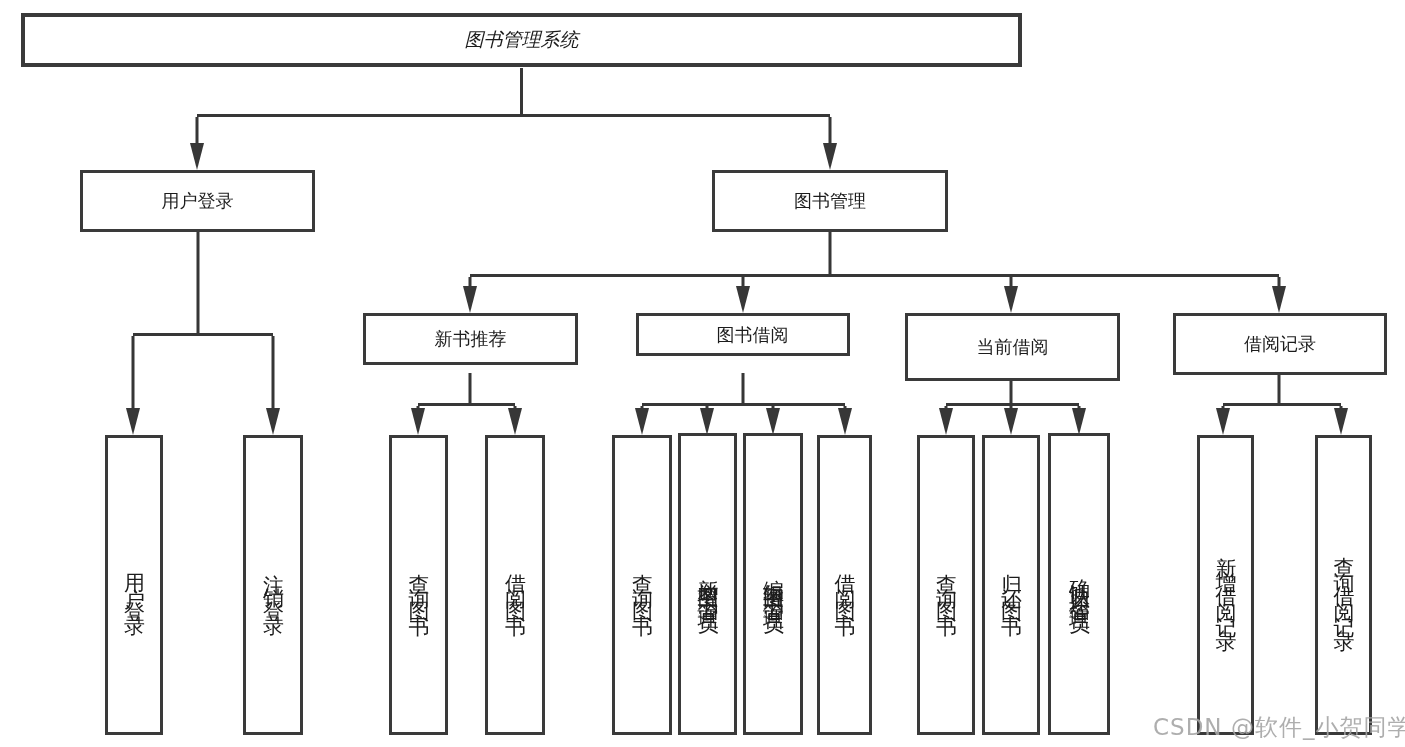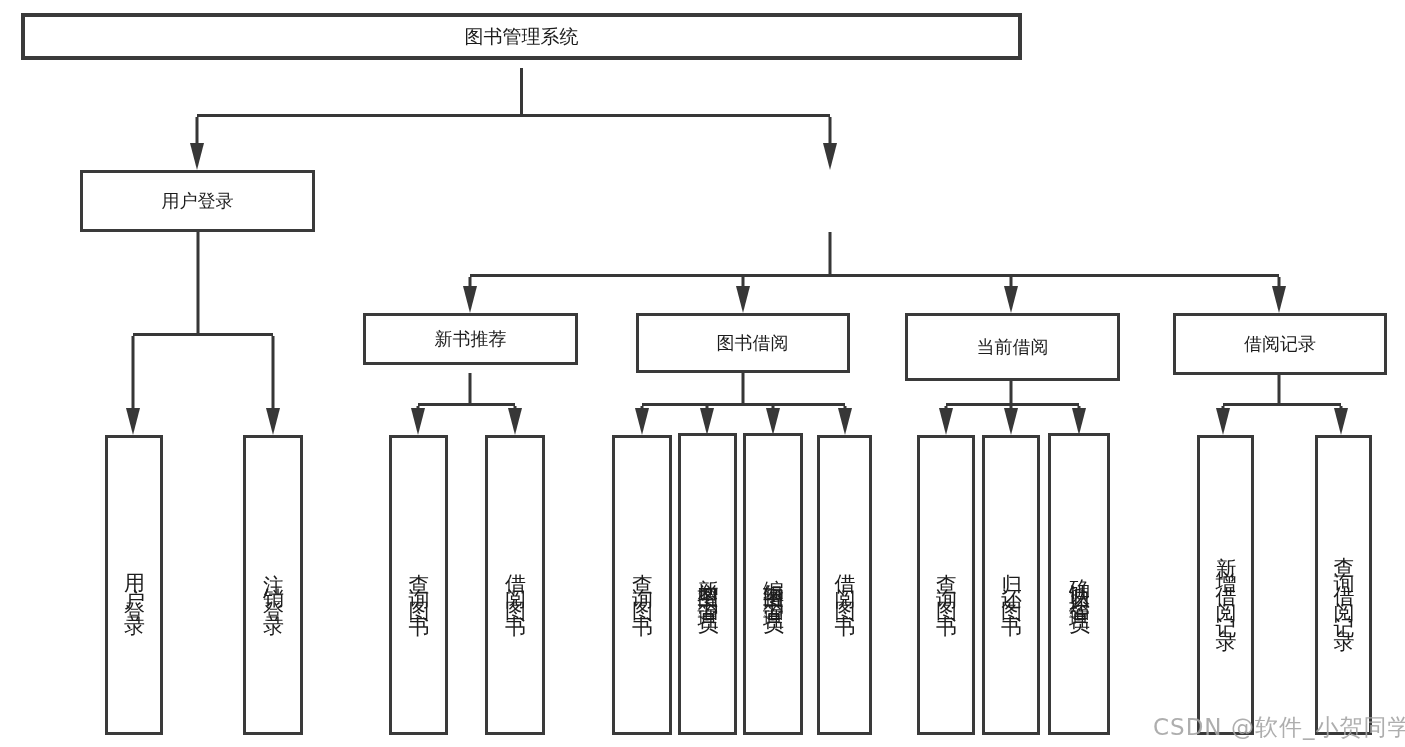--- a/index.html
+++ b/index.html
@@ -70,26 +70,27 @@
         <polygon stroke="none" points="1072,408 1086,408 1079,435"></polygon>
       </g>
       <g>
         <path d="M1279 373 V406 M1223 404.5 H1341 M1223 406 V410 M1341 406 V410"></path>
         <polygon stroke="none" points="1216,408 1230,408 1223,435"></polygon>
         <polygon stroke="none" points="1334,408 1348,408 1341,435"></polygon>
       </g>
     </g>
   </svg>
 
-  <div class="box root-box" style="left:21px;top:13px;width:1001px;height:47px;">图书管理系统</div>
+  <div class="box root-box" style="left:21px;top:13px;width:1001px;height:54px;font-style:italic;">图书管理系统</div>
 
   <div class="box branch-box" style="left:80px;top:170px;width:235px;height:62px;">用户登录</div>
+  <div class="box branch-box" style="left:712px;top:170px;width:236px;height:62px;">图书管理</div>
 
   <div class="box branch-box" style="left:363px;top:313px;width:215px;height:52px;">新书推荐</div>
-  <div class="box branch-box" style="left:636px;top:313px;width:214px;height:60px;padding-left:19px;">图书借阅</div>
+  <div class="box branch-box" style="left:636px;top:313px;width:214px;height:43px;padding-left:19px;">图书借阅</div>
   <div class="box branch-box" style="left:905px;top:313px;width:215px;height:68px;">当前借阅</div>
   <div class="box branch-box" style="left:1173px;top:313px;width:214px;height:62px;">借阅记录</div>
 
   <div class="box leaf-box" style="left:105px;top:435px;width:58px;height:300px;">
     <span class="vtext">用户登录</span>
   </div>
   <div class="box leaf-box" style="left:243px;top:435px;width:60px;height:300px;">
     <span class="vtext">注销登录</span>
   </div>
 

